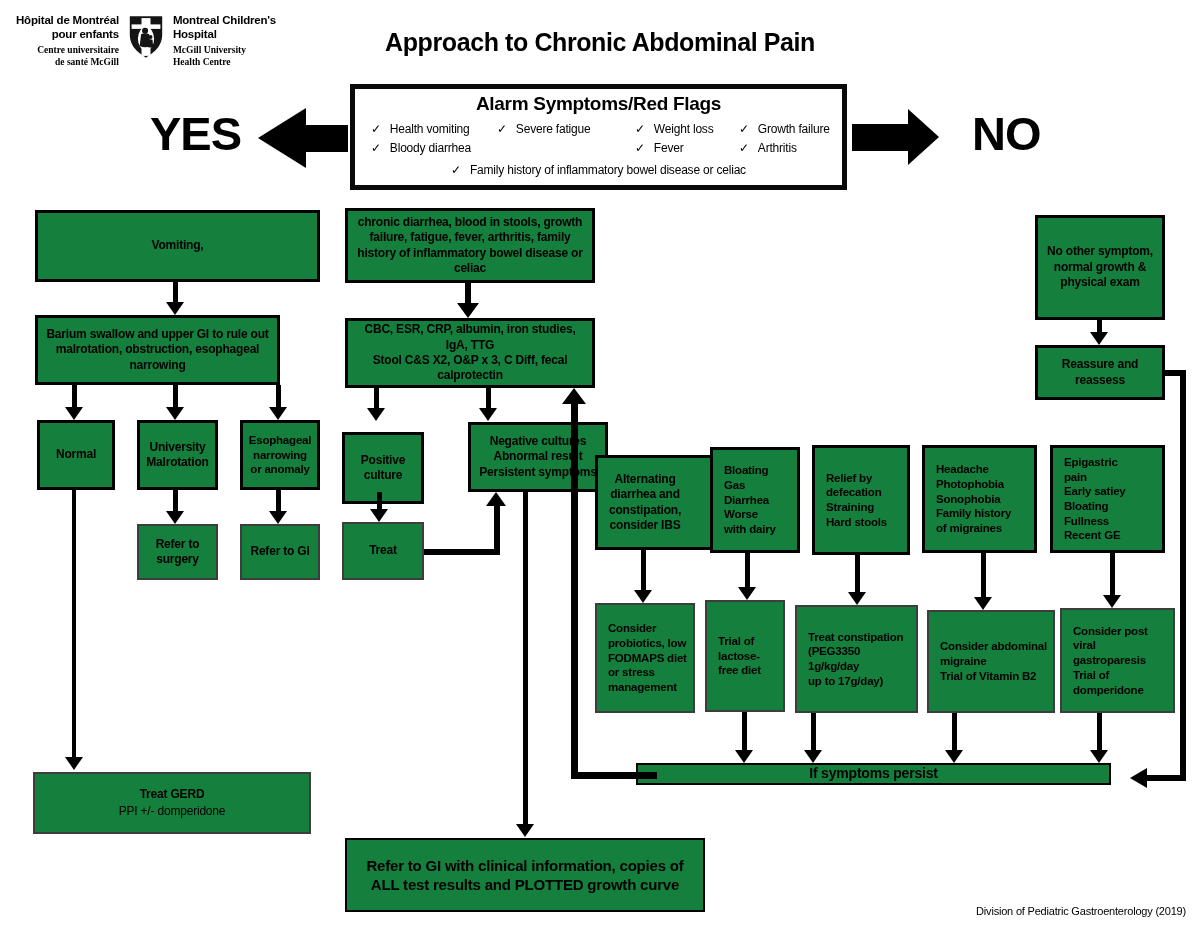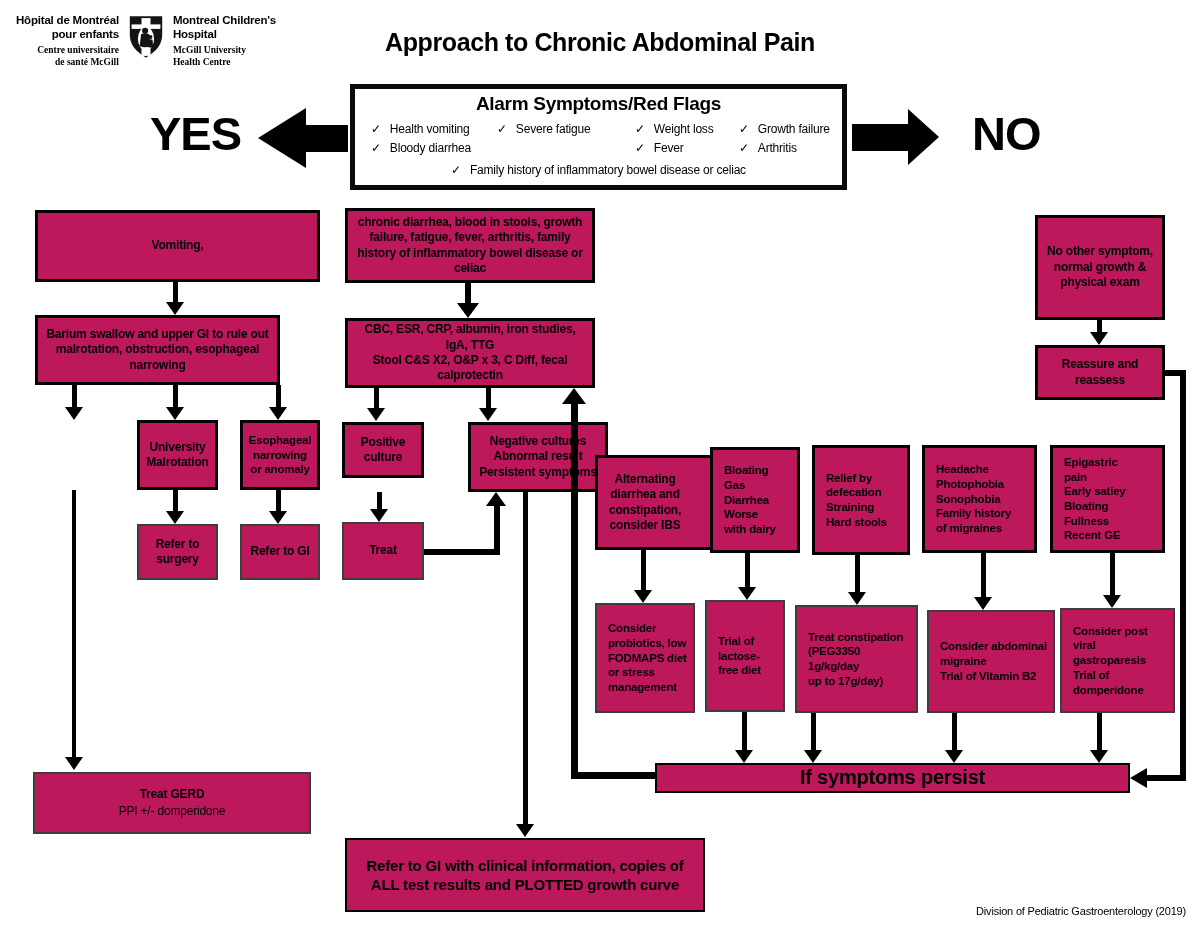--- a/index.html
+++ b/index.html
@@ -25,21 +25,21 @@
   .acol { display:flex; flex-direction:column; gap:5px; }
   .acol1{ width:126px } .acol2{ width:138px } .acol3{ width:104px } .acol4{ flex:1 }
   .aitem { display:flex; gap:9px; }
   .chk { flex:none; }
   .alarm-footer { display:flex; gap:9px; justify-content:center; font-size:12px; margin-top:8px; letter-spacing:-0.2px; }
 
   
   .yn { position:absolute; font-size:47px; font-weight:bold; letter-spacing:-1px; }
 
   
-  .node { position:absolute; border:3px solid #000; background:#be185d;
+  .node { position:absolute; border:3px solid #000; background:#15803d;
           display:flex; align-items:center; justify-content:center;
           text-align:center; font-weight:bold; font-size:12px; line-height:1.28;
           white-space:pre-line; letter-spacing:-0.2px; padding:2px; }
   .node.thin { border-width:2px; border-color:#3d3d3d; }
   .node.left { justify-content:flex-start; text-align:left; padding-left:11px; padding-right:3px; }
   .node.col  { flex-direction:column; gap:2px; }
 
   
   .ln { position:absolute; background:#000; }
   .ah { position:absolute; width:0; height:0; }
@@ -137,20 +137,21 @@
   <div class="big-head-left" style="left:258px; top:108px;"></div>
   <div class="ln" style="left:303px; top:125px; width:45px; height:27px;"></div>
 
   <div class="ln" style="left:852px; top:124px; width:58px; height:27px;"></div>
   <div class="big-head-right" style="left:908px; top:109px;"></div>
   <div class="yn" style="left:972px; top:106px;">NO</div>
 
   <div class="node" style="left:35px; top:210px; width:285px; height:72px;">Vomiting,</div>
   <div class="node" style="left:35px; top:315px; width:245px; height:70px;">Barium swallow and upper GI to rule out
 malrotation, obstruction, esophageal narrowing</div>
+  <div class="node" style="left:37px; top:420px; width:78px; height:70px;">Normal</div>
   <div class="node" style="left:137px; top:420px; width:81px; height:70px;">University
 Malrotation</div>
   <div class="node" style="left:240px; top:420px; width:80px; height:70px; font-size:11.5px;">Esophageal
 narrowing
 or anomaly</div>
   <div class="node thin" style="left:137px; top:524px; width:81px; height:56px;">Refer to
 surgery</div>
   <div class="node thin" style="left:240px; top:524px; width:80px; height:56px;">Refer to GI</div>
   <div class="node thin col" style="left:25px; top:772px; width:278px; height:62px;margin-left:8px;">
     <span>Treat GERD</span>
@@ -158,21 +159,21 @@
   </div>
 
   <div class="node" style="left:345px; top:208px; width:250px; height:75px;">chronic diarrhea, blood in stools, growth
 failure, fatigue, fever, arthritis, family
 history of inflammatory bowel disease or
 celiac</div>
   <div class="node" style="left:345px; top:318px; width:250px; height:70px;">CBC, ESR, CRP, albumin, iron studies,
 IgA, TTG
 Stool C&amp;S X2, O&amp;P x 3, C Diff, fecal
 calprotectin</div>
-  <div class="node" style="left:342px; top:422px; width:82px; height:56px;">Positive
+  <div class="node" style="left:342px; top:432px; width:82px; height:72px;">Positive
 culture</div>
   <div class="node" style="left:428px; top:422px; width:140px; height:70px;margin-left:40px;">Negative cultures
 Abnormal result
 Persistent symptoms</div>
   <div class="node thin" style="left:342px; top:522px; width:82px; height:58px;">Treat</div>
   <div class="node" style="left:345px; top:838px; width:360px; height:74px; font-size:15px; border-width:2.5px;">Refer to GI with clinical information, copies of
 ALL test results and PLOTTED growth curve</div>
 
   <div class="node" style="left:1035px; top:215px; width:130px; height:105px;">No other symptom,
 normal growth &amp;
@@ -218,21 +219,21 @@
 up to 17g/day)</div>
   <div class="node left thin" style="left:927px; top:610px; width:128px; height:103px; font-size:11.5px;">Consider abdominal
 migraine
 Trial of Vitamin B2</div>
   <div class="node left thin" style="left:1060px; top:608px; width:115px; height:105px; font-size:11.5px;">Consider post
 viral
 gastroparesis
 Trial of
 domperidone</div>
 
-  <div class="node" style="left:655px; top:763px; width:475px; height:30px; font-size:20px; border-width:2px;">If symptoms persist</div>
+  <div class="node" style="left:636px; top:763px; width:475px; height:22px; font-size:14px; border-width:2px;">If symptoms persist</div>
 
   <div class="ln" style="left:173px; top:282px; width:5px; height:21px;"></div>
   <div class="ah down" style="left:166px; top:302px;"></div>
 
   <div class="ln" style="left:72px; top:385px; width:5px; height:23px;"></div>
   <div class="ah down" style="left:65px; top:407px;"></div>
   <div class="ln" style="left:173px; top:385px; width:5px; height:23px;"></div>
   <div class="ah down" style="left:166px; top:407px;"></div>
   <div class="ln" style="left:276px; top:385px; width:5px; height:23px;"></div>
   <div class="ah down" style="left:269px; top:407px;"></div>

